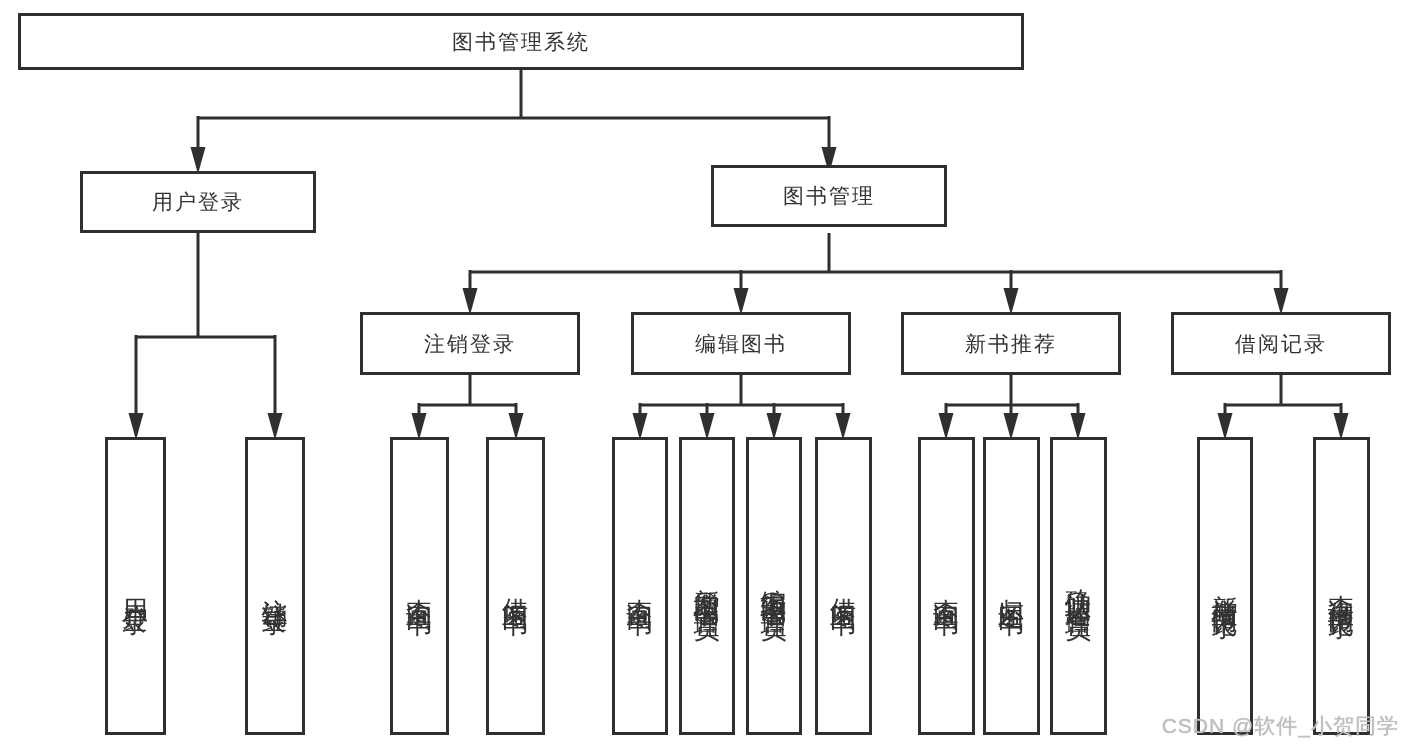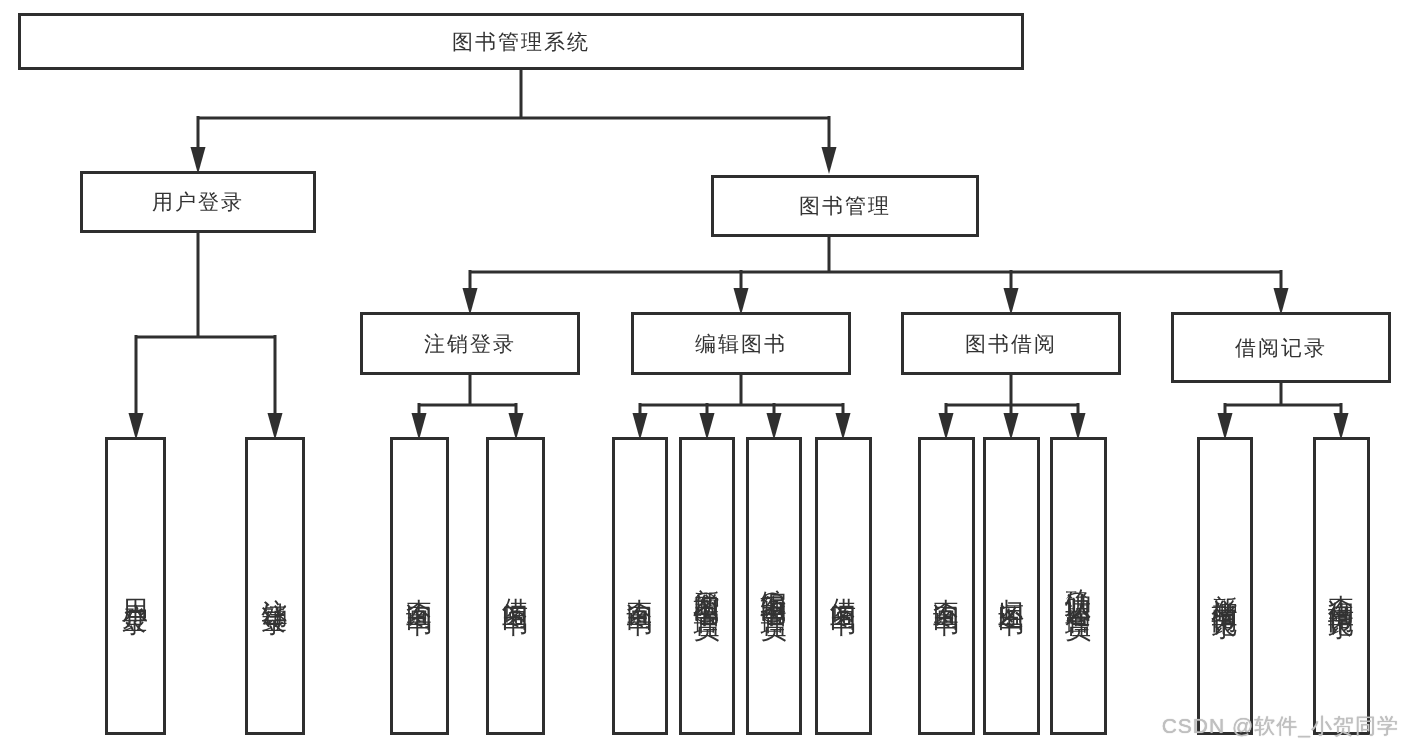--- a/index.html
+++ b/index.html
@@ -108,34 +108,34 @@
     </g>
   </svg>
 
   <div class="box" style="left:18px;top:13px;width:1006px;height:57px">
     <span class="hlabel">图书管理系统</span>
   </div>
 
   <div class="box" style="left:80px;top:171px;width:236px;height:62px">
     <span class="hlabel">用户登录</span>
   </div>
-  <div class="box" style="left:711px;top:175px;width:268px;height:62px">
+  <div class="box" style="left:711px;top:165px;width:236px;height:62px">
     <span class="hlabel">图书管理</span>
   </div>
 
   <div class="box" style="left:360px;top:312px;width:220px;height:63px">
     <span class="hlabel">注销登录</span>
   </div>
   <div class="box" style="left:631px;top:312px;width:220px;height:63px">
     <span class="hlabel">编辑图书</span>
   </div>
   <div class="box" style="left:901px;top:312px;width:220px;height:63px">
-    <span class="hlabel">图书借阅</span>
+    <span class="hlabel">新书推荐</span>
   </div>
-  <div class="box" style="left:1171px;top:312px;width:220px;height:71px">
+  <div class="box" style="left:1171px;top:312px;width:220px;height:63px">
     <span class="hlabel">借阅记录</span>
   </div>
 
   <div class="box" style="left:105px;top:437px;width:61px;height:298px">
     <span class="vlabel">用户登录</span>
   </div>
   <div class="box" style="left:245px;top:437px;width:60px;height:298px">
     <span class="vlabel">注销登录</span>
   </div>
 

